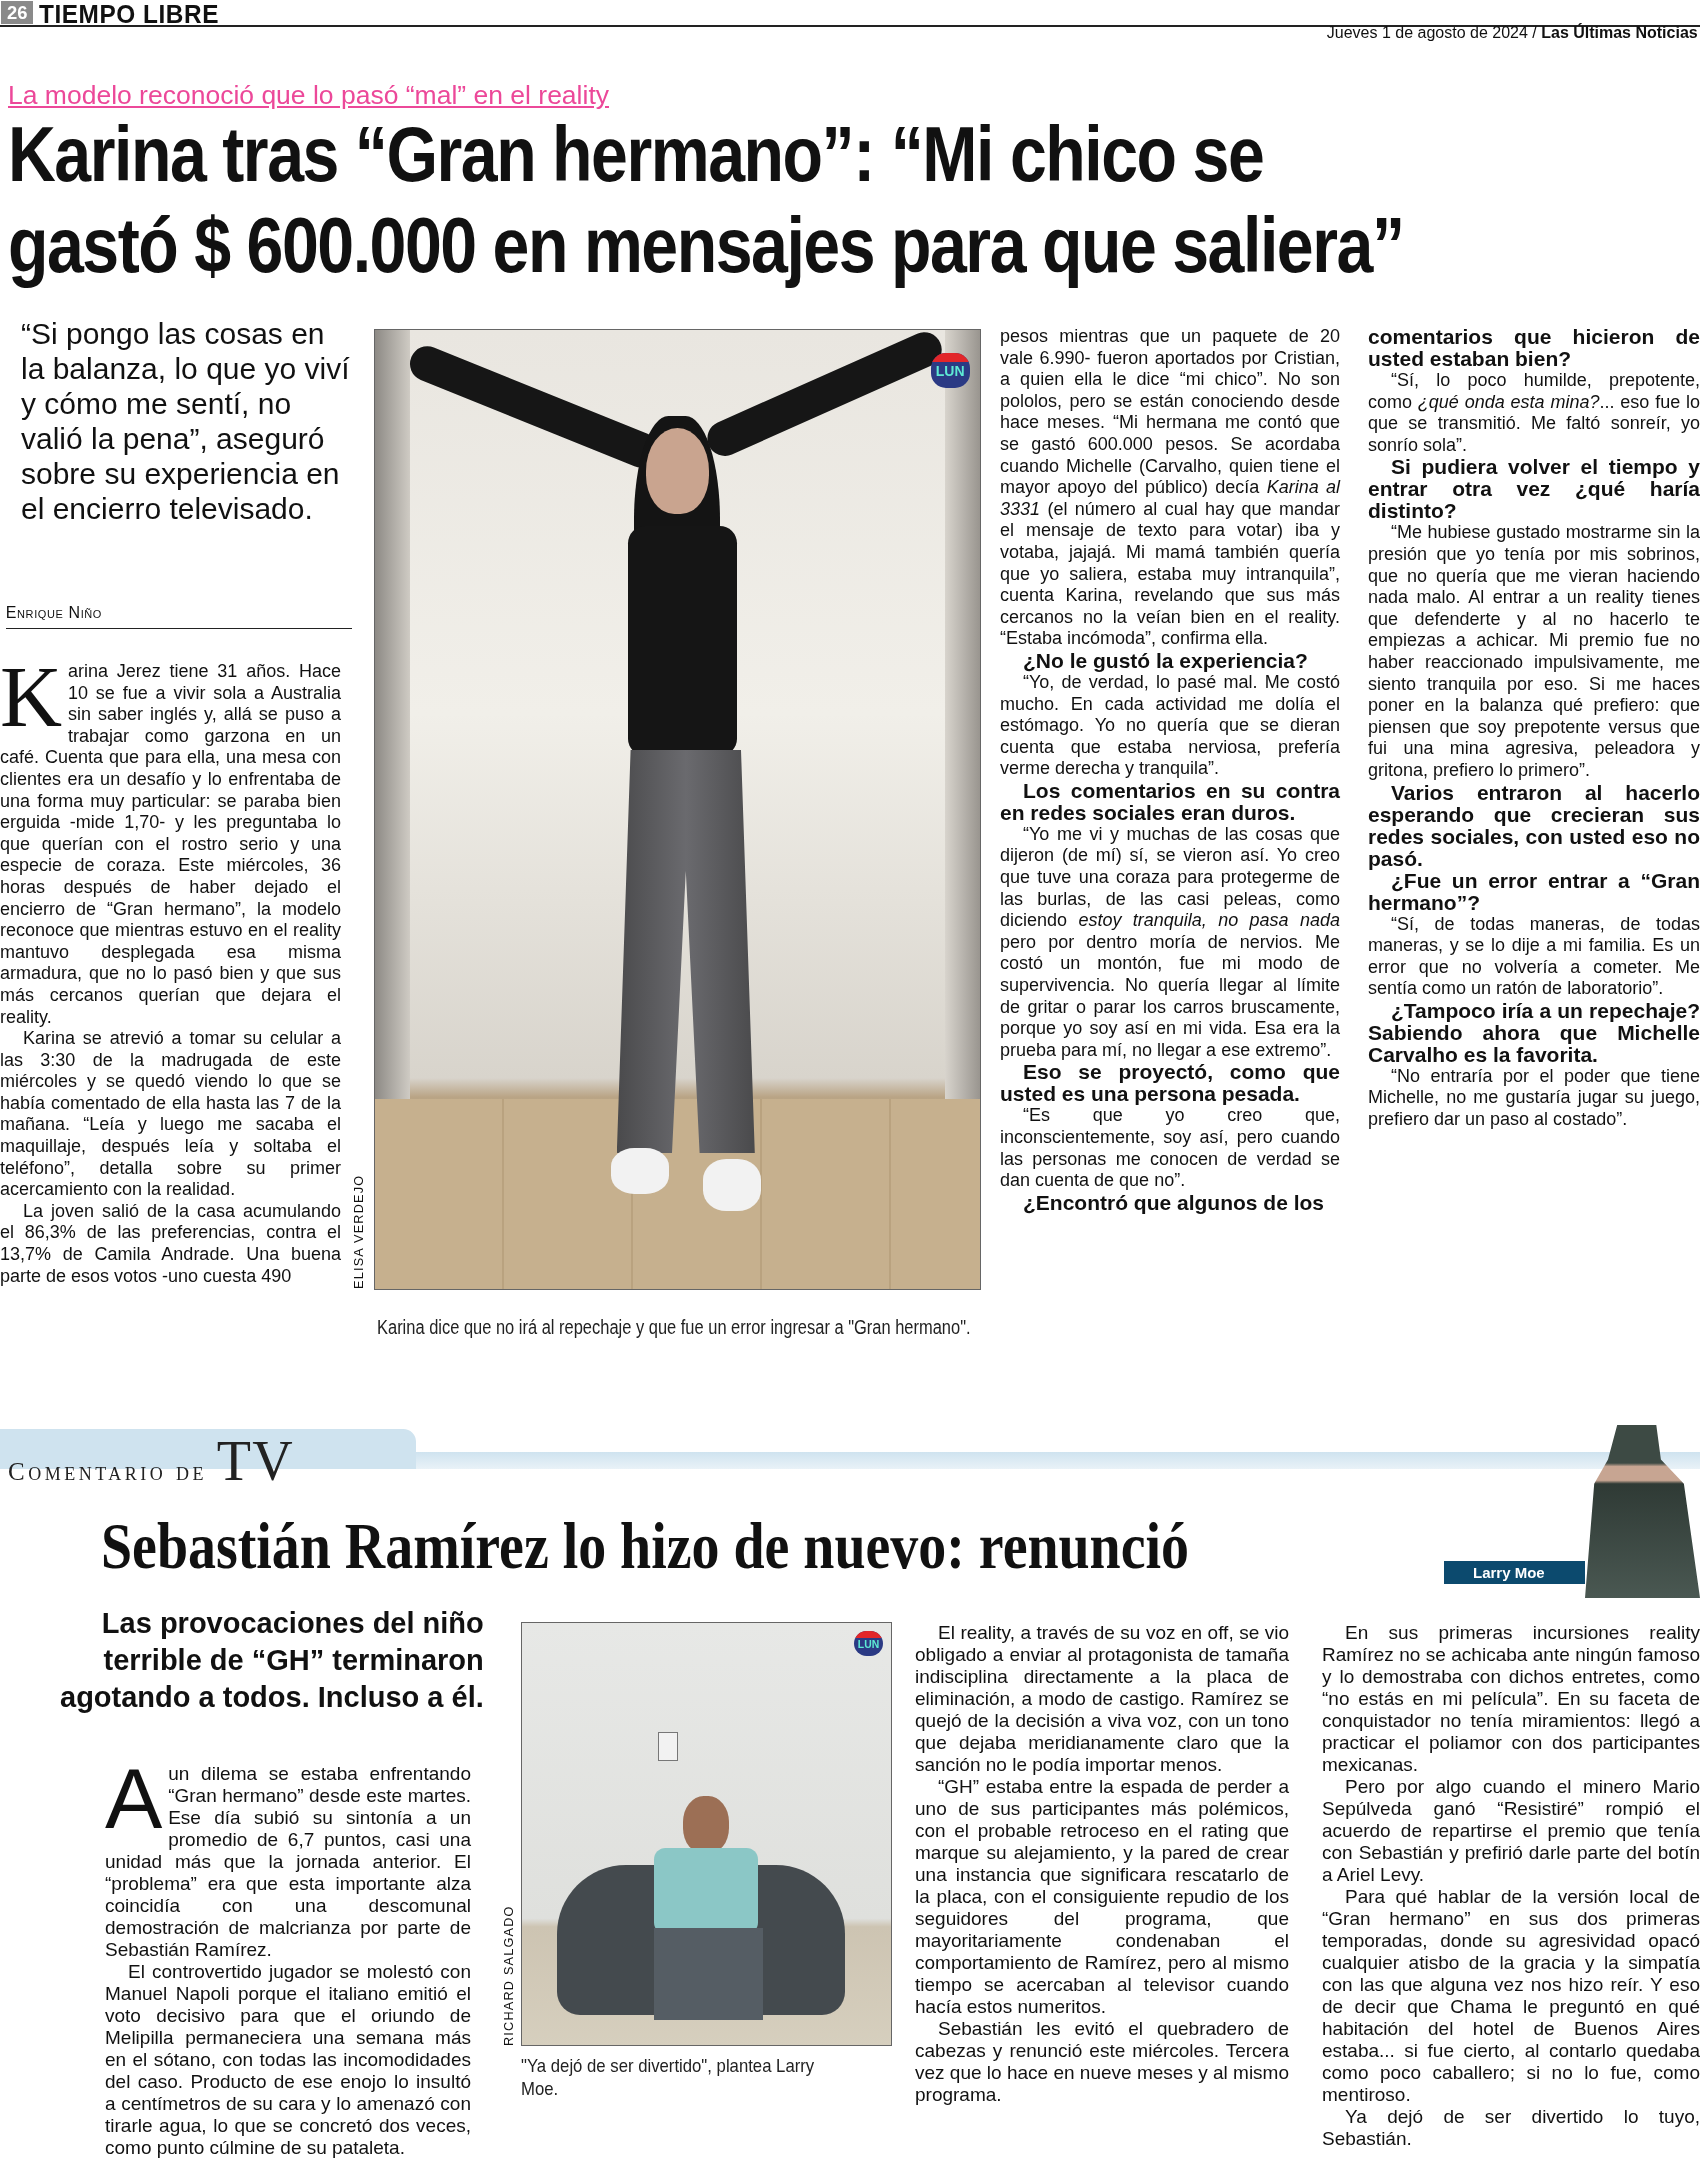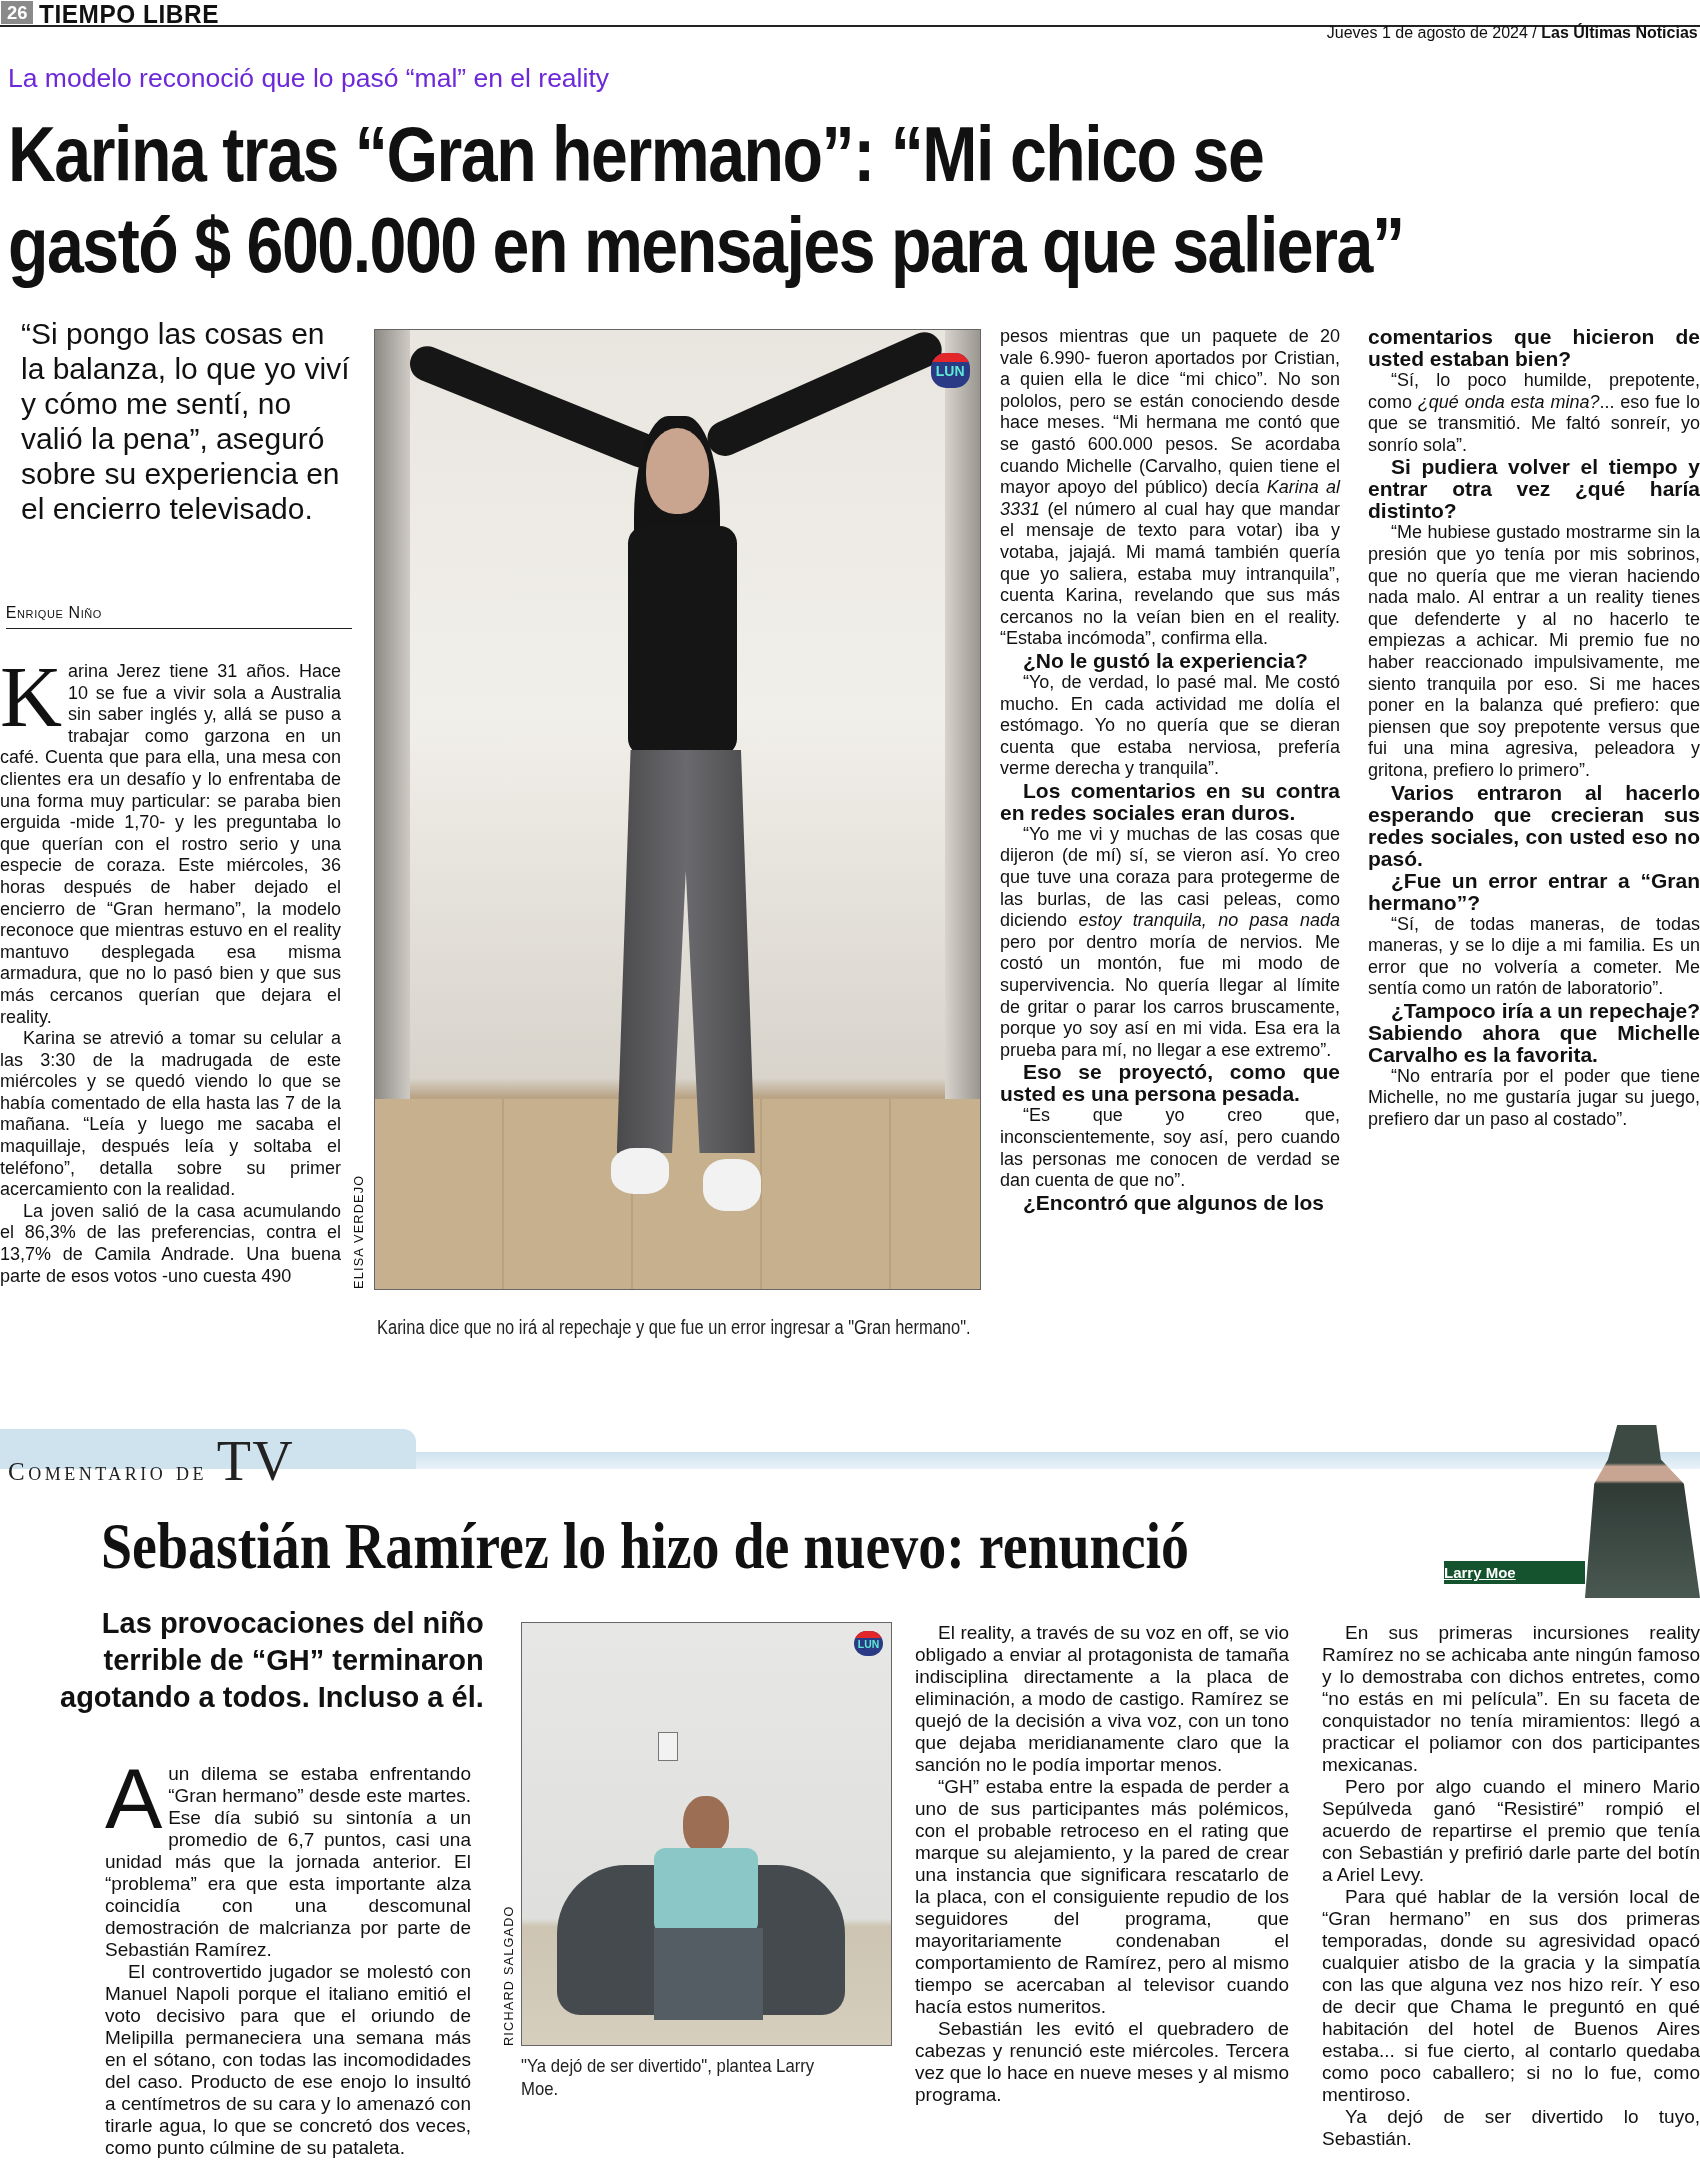--- a/index.html
+++ b/index.html
@@ -7,21 +7,21 @@
   body { position: relative; font-family: "Liberation Sans", sans-serif; color: #111; }
 
   
   .page-header { position: absolute; left: 0; top: 0; width: 1700px; height: 26.5px; border-bottom: 2.3px solid #222; }
   .page-num { position: absolute; left: 1.2px; top: 1.2px; width: 32px; height: 23px; background: #8a8a8a; color: #fff; font-weight: bold; font-size: 18.4px; text-align: center; line-height: 23px; font-family: "Liberation Sans", sans-serif; }
   .section-name { position: absolute; left: 39px; top: -1.2px; font-size: 26.5px; font-weight: bold; letter-spacing: 0.6px; transform: scaleX(0.92); transform-origin: left; }
   .dateline { position: absolute; right: 2.3px; top: 3.5px; font-size: 16px; margin-top: 20px; }
   .dateline b { font-weight: bold; }
 
   
-  .kicker { position: absolute; left: 8px; top: 63px; font-size: 26.5px; color: #6d28d9; }
+  .kicker { position: absolute; left: 8px; top: 80px; font-size: 26.5px; color: #ec4899; text-decoration: underline; }
   .headline { position: absolute; left: 8px; top: 109px; width: 1682px; font-size: 77px; font-weight: bold; line-height: 91px; letter-spacing: -1.7px; transform: scaleX(0.86); transform-origin: left; white-space: nowrap; }
   .deck { position: absolute; left: 21px; top: 316px; width: 334px; font-size: 30px; font-weight: normal; line-height: 35px; }
   .byline { position: absolute; left: 5.8px; top: 604px; width: 346px; font-size: 16px; font-variant: small-caps; border-bottom: 1.2px solid #222; padding-bottom: 5.8px; letter-spacing: 0.6px; }
 
   .col { position: absolute; font-size: 18px; line-height: 21.6px; text-align: justify; hyphens: auto; }
   .col p { text-indent: 23px; }
   .col p.first { text-indent: 0; }
   .col .q { font-weight: bold; font-size: 21px; line-height: 22px; text-indent: 23px; }
   .col em { font-style: italic; }
   .dropcap { float: left; font-family: "Liberation Serif", serif; font-size: 86px; line-height: 68px; margin: 2.3px 5.8px 0 0; }
@@ -56,21 +56,21 @@
   .tv-band { position: absolute; left: 0; top: 1429px; width: 1700px; height: 40px; }
   .tv-tab { position: absolute; left: 0; top: 0; width: 416px; height: 40px; background: #cfe3ef; border-radius: 0 12.7px 0 0; }
   .tv-line { position: absolute; left: 416px; top: 23px; width: 1284px; height: 17.3px; background: linear-gradient(180deg,#cfe3ef,#e9f2f8); }
   .tv-label { position: absolute; left: 8px; top: 0; font-family: "Liberation Serif", serif; font-size: 25px; font-variant: small-caps; letter-spacing: 3.5px; color: #222; }
   .tv-label .big { font-size: 56px; letter-spacing: 1.2px; }
 
   .headline2 { position: absolute; left: 101px; top: 1509px; font-family: "Liberation Serif", serif; font-size: 65px; color: #111; transform: scaleX(0.86); transform-origin: left; white-space: nowrap; }
   .columnist { position: absolute; left: 1444px; top: 1425px; width: 256px; height: 173px; }
   .columnist-figure { position: absolute; right: 0; top: 0; width: 115px; height: 173px;
     background: linear-gradient(180deg,#3d4a44 0%,#3d4a44 22%,#c7a592 24%,#c7a592 32%,#2f3a35 34%,#4a5852 100%); clip-path: polygon(28% 0,62% 0,66% 20%,86% 34%,100% 100%,0 100%,8% 34%,20% 20%); }
-  .columnist-name { position: absolute; left: 0; top: 136px; width: 141px; height: 23px; background: #14532d; color: #fff; font-weight: bold; font-size: 15px; line-height: 23px; transform-origin: left; text-decoration: underline; }
+  .columnist-name { position: absolute; left: 0; top: 136px; width: 141px; height: 23px; background: #0c4a6e; color: #fff; font-weight: bold; font-size: 15px; line-height: 23px; padding-left: 29px; transform-origin: left; }
 
   .deck2 { position: absolute; left: 5.8px; top: 1605px; width: 478px; text-align: right; font-size: 29px; font-weight: bold; line-height: 37px; transform-origin: right; }
   .col-b1 { left: 105px; top: 1763px; width: 366px; font-size: 19px; line-height: 22px; }
   .col-b1 .dropcap { font-family: "Liberation Sans", sans-serif; font-size: 86px; line-height: 67px; font-weight: normal; }
   .col-b2 { left: 915px; top: 1622px; width: 374px; font-size: 19px; line-height: 22px; }
   .col-b3 { left: 1322px; top: 1622px; width: 378px; font-size: 19px; line-height: 22px; }
 
   .photo2 { position: absolute; left: 521px; top: 1622px; width 0; width: 371px; height: 424px; border: 0.6px solid #666; overflow: hidden;
     background: linear-gradient(180deg,#e7e8e6 0%,#dfe0dd 70%,#cdc4b2 72%,#d6cfbe 100%); }
   .sw-switch { position: absolute; left: 136px; top: 109px; width: 19.6px; height: 29px; border: 1.2px solid #777; background: #f2f2f2; }

